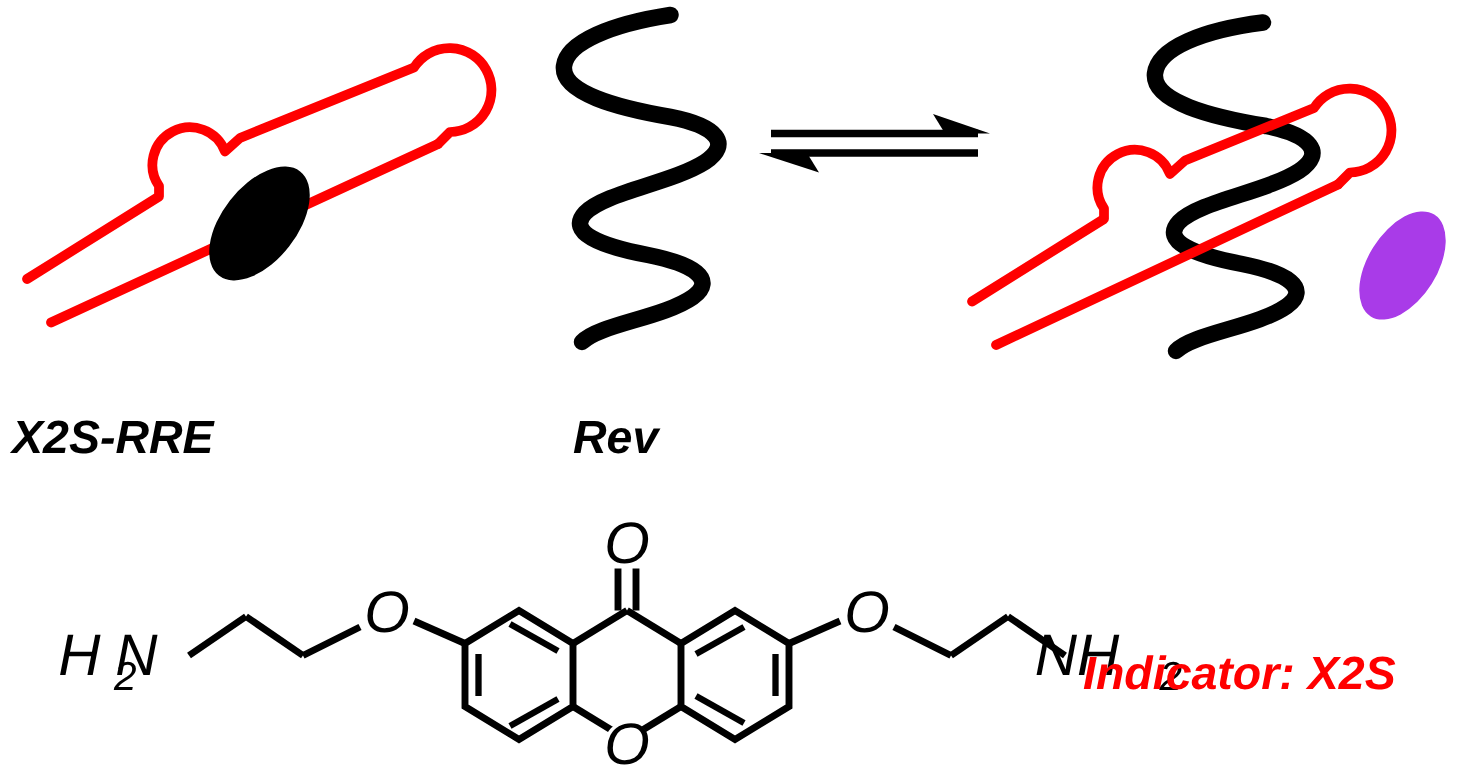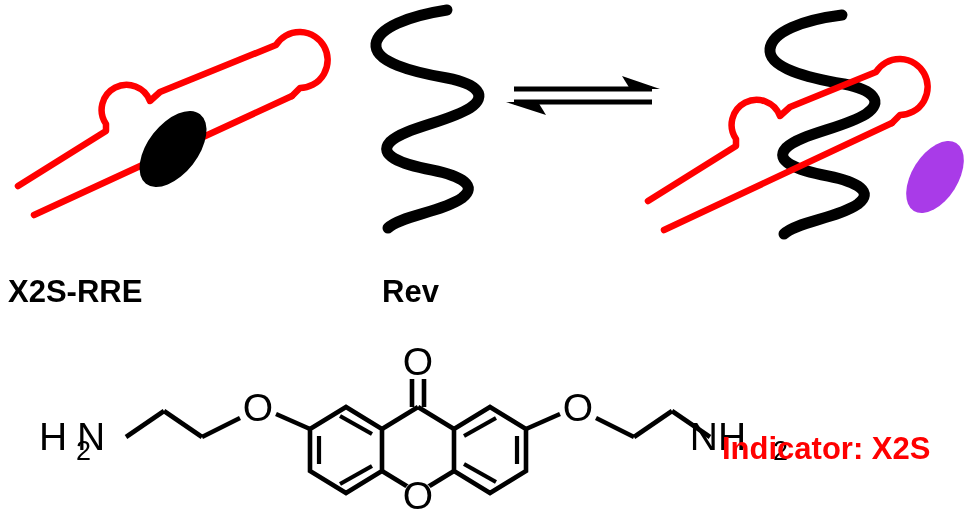--- a/index.html
+++ b/index.html
@@ -13,20 +13,21 @@
     height: 520px;
     position: relative;
     overflow: hidden;
     font-family: "Liberation Sans", sans-serif;
   }
   #figure-root {
     position: absolute;
     left: 0; top: 0;
     width: 878px;
     height: 520px;
+    font-style: italic;
   }
   svg.scheme {
     display: block;
     width: 975px;
     height: 520px;
   }
   .rna-stroke {
     fill: none;
     stroke-linecap: round;
     stroke-linejoin: round;

